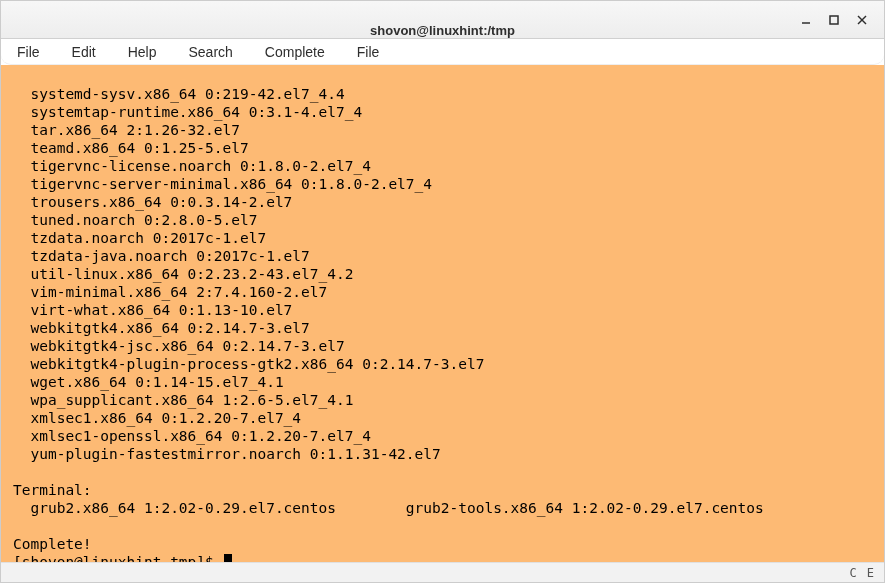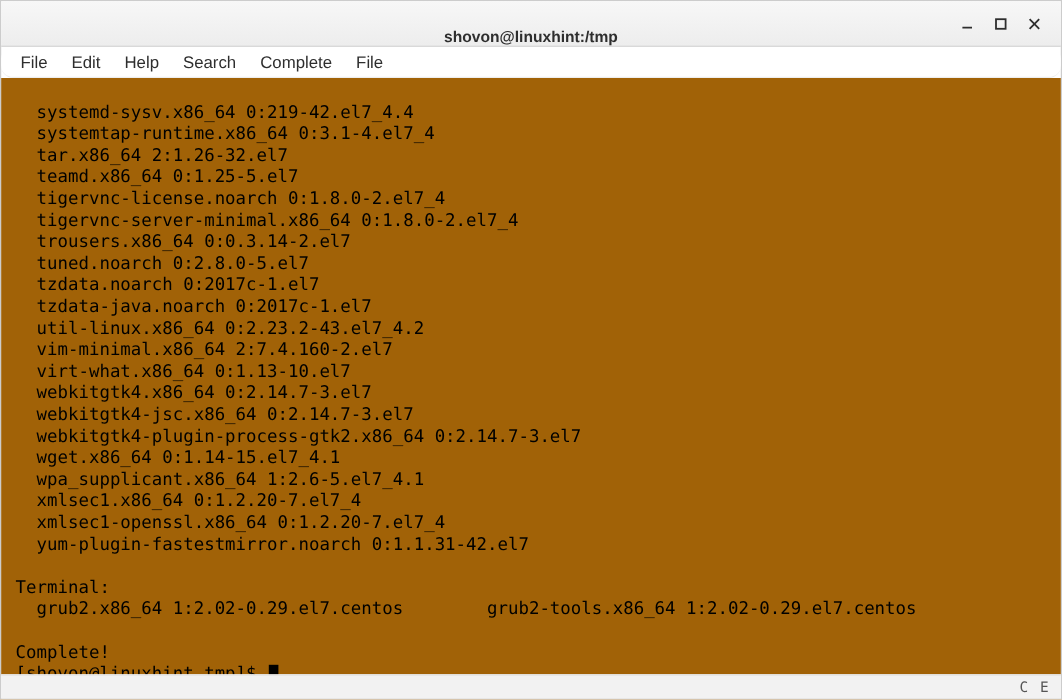--- a/index.html
+++ b/index.html
@@ -49,33 +49,33 @@
       font-size: 13px;
       color: #2e2e2e;
     }
     .win-btn svg { width: 12px; height: 12px; }
     .menubar {
       background: #fff;
       height: 26px;
       display: flex;
       align-items: center;
       padding: 0 6px;
-      gap: 0;
+      gap: 12px;
       font-size: 14px;
       color: #2e2e2e;
       border-bottom: 1px solid #eee;
       border-radius: 10px;
     }
     .menu-item {
       padding: 3px 10px;
       cursor: pointer;
     }
     .terminal {
       flex: 1;
-      background: #a16207;
+      background: #fdba74;
       color: #000;
       font-family: "DejaVu Sans Mono", "Liberation Mono", monospace;
       font-size: 14.5px;
       line-height: 18px;
       padding: 2px 13px 2px 12px;
       white-space: pre;
       overflow: hidden;
     }
     .prompt-line { white-space: pre; }
     .cursor {

